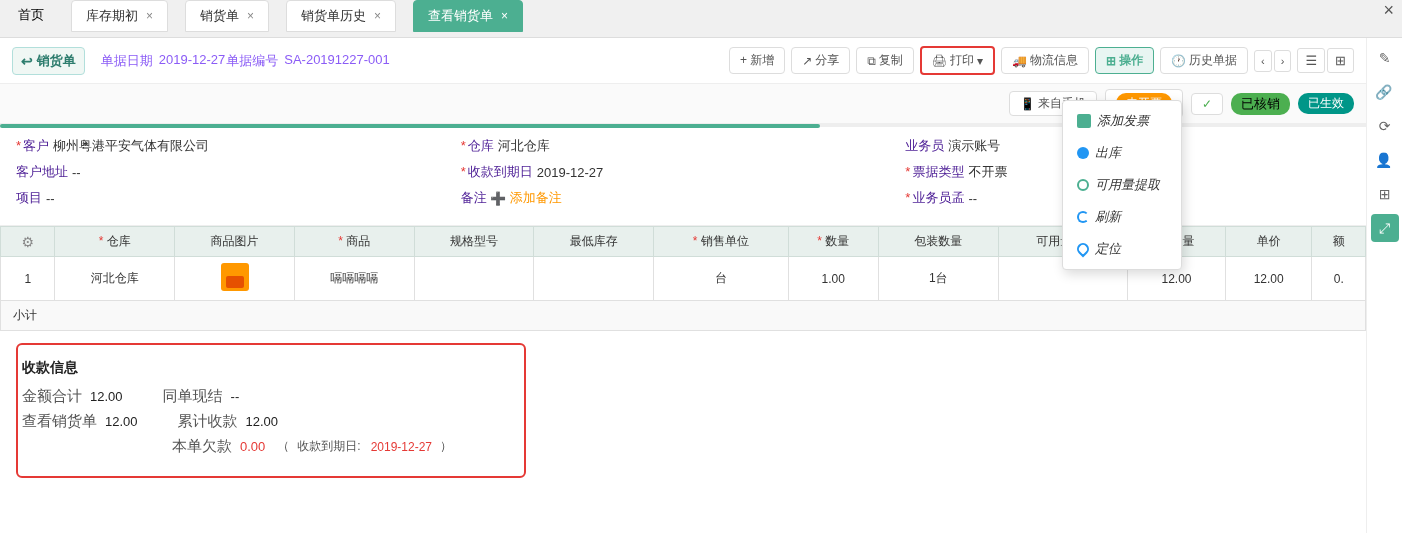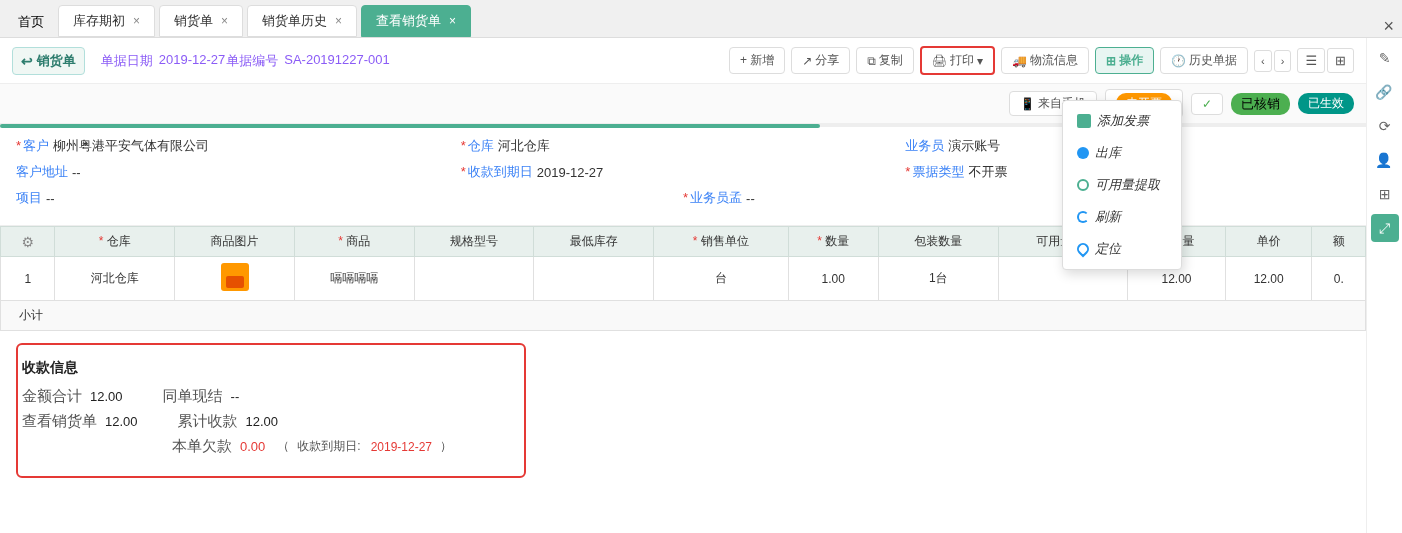--- a/index.html
+++ b/index.html
@@ -1,21 +1,21 @@
 <!DOCTYPE html>
 <html><head>
   <meta charset="utf-8">
   <style>
     * { box-sizing: border-box; margin: 0; padding: 0; }
     body { font-family: 'Microsoft YaHei', '微软雅黑', Arial, sans-serif; font-size: 13px; background: #f5f5f5; color: #333; }
 
     
     .tab-bar {
-      display: flex; align-items: flex-end; background: #f0f0f0; border-bottom: 1px solid #ddd;
-      height: 38px; padding: 0 8px; gap: 4px;
+      display: flex; align-items: flex-start; background: #f0f0f0; border-bottom: 1px solid #ddd;
+      height: 38px; padding: 0 8px; gap: 17px;
     }
     .tab {
       display: flex; align-items: center; gap: 4px; padding: 6px 14px;
       background: #fff; border: 1px solid #ddd; border-radius: 4px 4px 0 0;
       cursor: pointer; font-size: 13px; height: 32px;
     }
     .tab.active { background: #4caf91; color: #fff; border-color: #4caf91; }
     .tab .close-btn { margin-left: 4px; color: #888; font-size: 12px; cursor: pointer; }
     .tab.active .close-btn { color: #fff; }
     .tab-home { background: transparent; border: none; cursor: pointer; font-size: 13px; padding: 6px 10px; }
@@ -59,21 +59,21 @@
     .status-badge-orange { background: #ff9800; color: #fff; border-radius: 10px; padding: 2px 10px; font-size: 12px; }
     .status-badge-green { background: #4caf50; color: #000000; border-radius: 10px; padding: 2px 10px; font-size: 13px; }
     .status-badge-teal { background: #009688; color: #fff; border-radius: 10px; padding: 2px 10px; font-size: 12px; }
 
     
     .form-section {
       padding: 10px 16px; border-bottom: 1px solid #eee;
     }
     .form-row { display: flex; align-items: center; gap: 0; margin-bottom: 8px; flex-wrap: wrap; }
     .form-field { display: flex; align-items: center; flex: 1; min-width: 250px; gap: 4px; }
-    .form-label { color: #3b82f6; font-size: 13px; white-space: nowrap; }
+    .form-label { color: #4c1d95; font-size: 13px; white-space: nowrap; }
     .form-label.required::before { content: '*'; color: #e53935; margin-right: 2px; }
     .form-value { color: #333; font-size: 13px; }
 
     
     .table-section { overflow-x: auto; }
     table { width: 100%; border-collapse: collapse; font-size: 12px; }
     thead th {
       background: #e8f0ed; border: 1px solid #d0ddd8; padding: 6px 8px;
       text-align: center; font-weight: 500; color: #333; white-space: nowrap;
     }
@@ -257,20 +257,27 @@
         </div>
         <div class="form-field">
           <span class="form-label required">票据类型</span>
           <span class="form-value">不开票</span>
         </div>
       </div>
       <div class="form-row">
         <div class="form-field">
           <span class="form-label">项目</span>
           <span class="form-value">--</span>
+        </div>
+        <div class="form-field">
+          <span class="form-label">备注</span>
+          <button style="background:none; border:none; color:#ff9800; cursor:pointer; display:flex; align-items:center; gap:3px; font-size:13px;">
+            <span>➕</span>
+            <span>添加备注</span>
+          </button>
         </div>
         <div class="form-field">
           <span class="form-label required">业务员孟</span>
           <span class="form-value">--</span>
         </div>
       </div>
     </div>
 
     <div class="table-section">
       <table>
@@ -303,21 +310,21 @@
             <td></td>
             <td>台</td>
             <td>1.00</td>
             <td>1台</td>
             <td></td>
             <td>12.00</td>
             <td>12.00</td>
             <td>0.</td>
           </tr>
           <tr class="subtotal-row">
-            <td colspan="13" style="text-align:left; padding-left:18px;">
+            <td colspan="13" style="text-align:left; padding-left:12px;">
               <span>小计</span>
             </td>
           </tr>
         </tbody>
       </table>
     </div>
 
     <div class="payment-info-box">
       <div class="payment-title">收款信息</div>
       <div class="payment-row">

